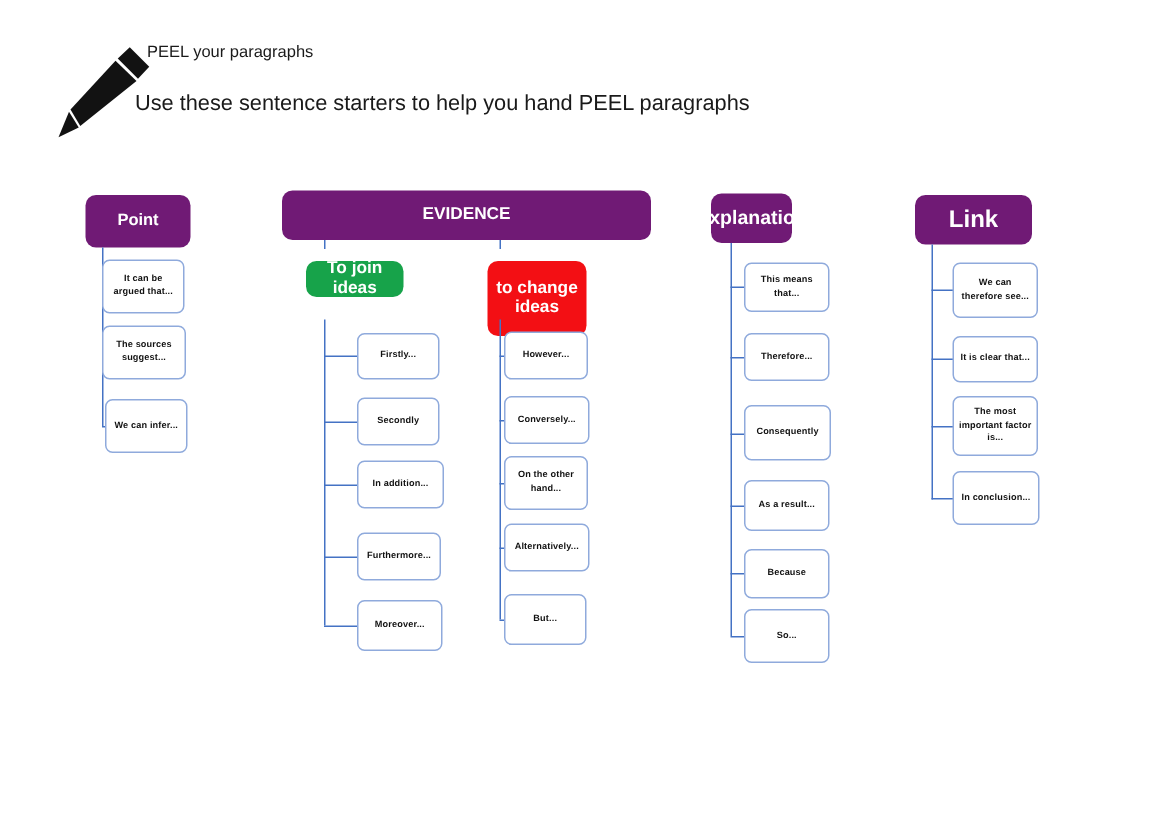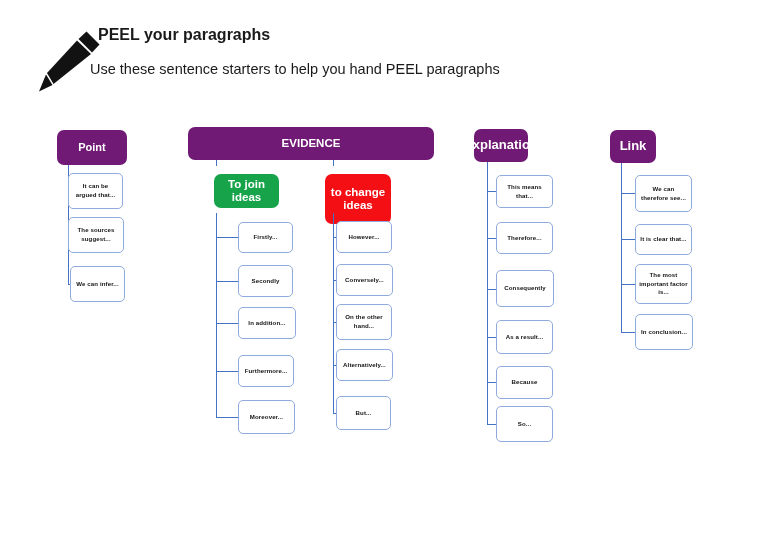--- a/index.html
+++ b/index.html
@@ -9,21 +9,21 @@
     font-family:"Liberation Sans", sans-serif;
     overflow:hidden;
     position:relative;
   }
   #canvas{position:absolute;left:0;top:0;width:768px;height:543px;}
 
   
   .title-block{position:absolute;left:36px;top:26px;width:620px;height:72px;}
   .pencil{position:absolute;left:0;top:2px;width:68px;height:66px;}
   .title-lines{position:absolute;left:62px;top:0px;}
-  .title-line1{font-size:16px;color:#1a1a1a;line-height:18px;padding-left:0px;font-weight:bold;}
+  .title-line1{font-size:11px;color:#1a1a1a;line-height:18px;padding-left:0px;}
   .title-line2{font-size:14.5px;color:#1a1a1a;line-height:18px;margin-top:16px;padding-left:-8px;}
 
   
   .pill{
     position:absolute;
     border-radius:7px;
     color:#ffffff;
     display:flex;align-items:center;justify-content:center;
     text-align:center;
     font-weight:bold;
@@ -82,21 +82,21 @@
   <div class="node" style="left:68px;top:173px;width:55px;height:36px;">It can be argued that...</div>
 
   <div class="hline" style="left:68px;top:235px;width:5px;"></div>
   <div class="node" style="left:68px;top:217px;width:56px;height:36px;">The sources suggest...</div>
 
   <div class="hline" style="left:68px;top:284px;width:5px;"></div>
   <div class="node" style="left:70px;top:266px;width:55px;height:36px;">We can infer...</div>
 
   <div class="pill pill-blue" style="left:188px;top:127px;width:246px;height:33px;font-size:11.5px;">EVIDENCE</div>
 
-  <div class="pill pill-green" style="left:214px;top:174px;width:65px;height:34px;font-size:11.5px;">To join ideas</div>
+  <div class="pill pill-green" style="left:204px;top:174px;width:65px;height:24px;font-size:11.5px;">To join ideas</div>
 
   <div class="vline" style="left:216px;top:160px;height:6px;"></div>
   <div class="vline" style="left:216px;top:213px;height:204px;"></div>
 
   <div class="hline" style="left:216px;top:237px;width:22px;"></div>
   <div class="node" style="left:238px;top:222px;width:55px;height:31px;">Firstly...</div>
 
   <div class="hline" style="left:216px;top:281px;width:22px;"></div>
   <div class="node" style="left:238px;top:265px;width:55px;height:32px;">Secondly</div>
 
@@ -144,21 +144,21 @@
 
   <div class="hline" style="left:487px;top:337px;width:10px;"></div>
   <div class="node" style="left:496px;top:320px;width:57px;height:34px;">As a result...</div>
 
   <div class="hline" style="left:487px;top:382px;width:10px;"></div>
   <div class="node" style="left:496px;top:366px;width:57px;height:33px;">Because</div>
 
   <div class="hline" style="left:487px;top:424px;width:10px;"></div>
   <div class="node" style="left:496px;top:406px;width:57px;height:36px;">So...</div>
 
-  <div class="pill pill-blue" style="left:610px;top:130px;width:46px;height:33px;font-size:13px;text-align:center;">Link</div>
+  <div class="pill pill-blue" style="left:610px;top:130px;width:78px;height:33px;font-size:16px;text-align:center;">Link</div>
 
   <div class="vline" style="left:621px;top:163px;height:170px;"></div>
 
   <div class="hline" style="left:621px;top:193px;width:15px;"></div>
   <div class="node" style="left:635px;top:175px;width:57px;height:37px;">We can therefore see...</div>
 
   <div class="hline" style="left:621px;top:239px;width:15px;"></div>
   <div class="node" style="left:635px;top:224px;width:57px;height:31px;">It is clear that...</div>
 
   <div class="hline" style="left:621px;top:284px;width:15px;"></div>

